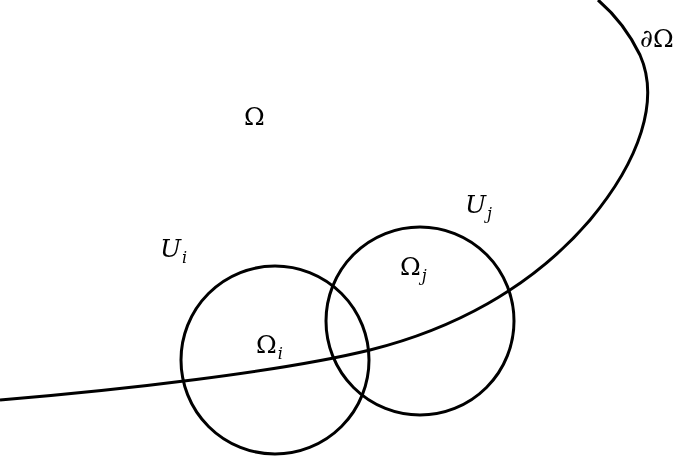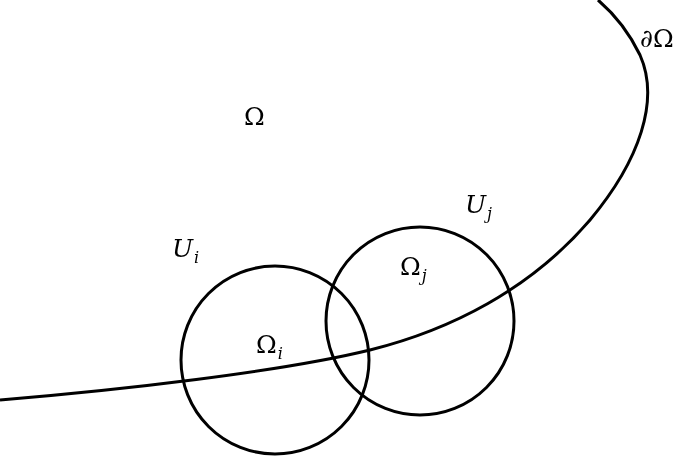--- a/index.html
+++ b/index.html
@@ -21,21 +21,21 @@
   </svg>
 
   <div class="label" style="left:244px; top:104px;">
     <span class="main">Ω</span>
   </div>
 
   <div class="label" style="left:640px; top:26px;">
     <span class="main">∂Ω</span>
   </div>
 
-  <div class="label" style="left:172px; top:236px;text-align:right;">
+  <div class="label" style="left:160px; top:236px;text-align:right;">
     <span class="main italic">U</span><span class="sub">i</span>
   </div>
 
   <div class="label" style="left:465px; top:192px;">
     <span class="main italic">U</span><span class="sub">j</span>
   </div>
 
   <div class="label" style="left:256px; top:314px;margin-top:18px;">
     <span class="main">Ω</span><span class="sub">i</span>
   </div>

